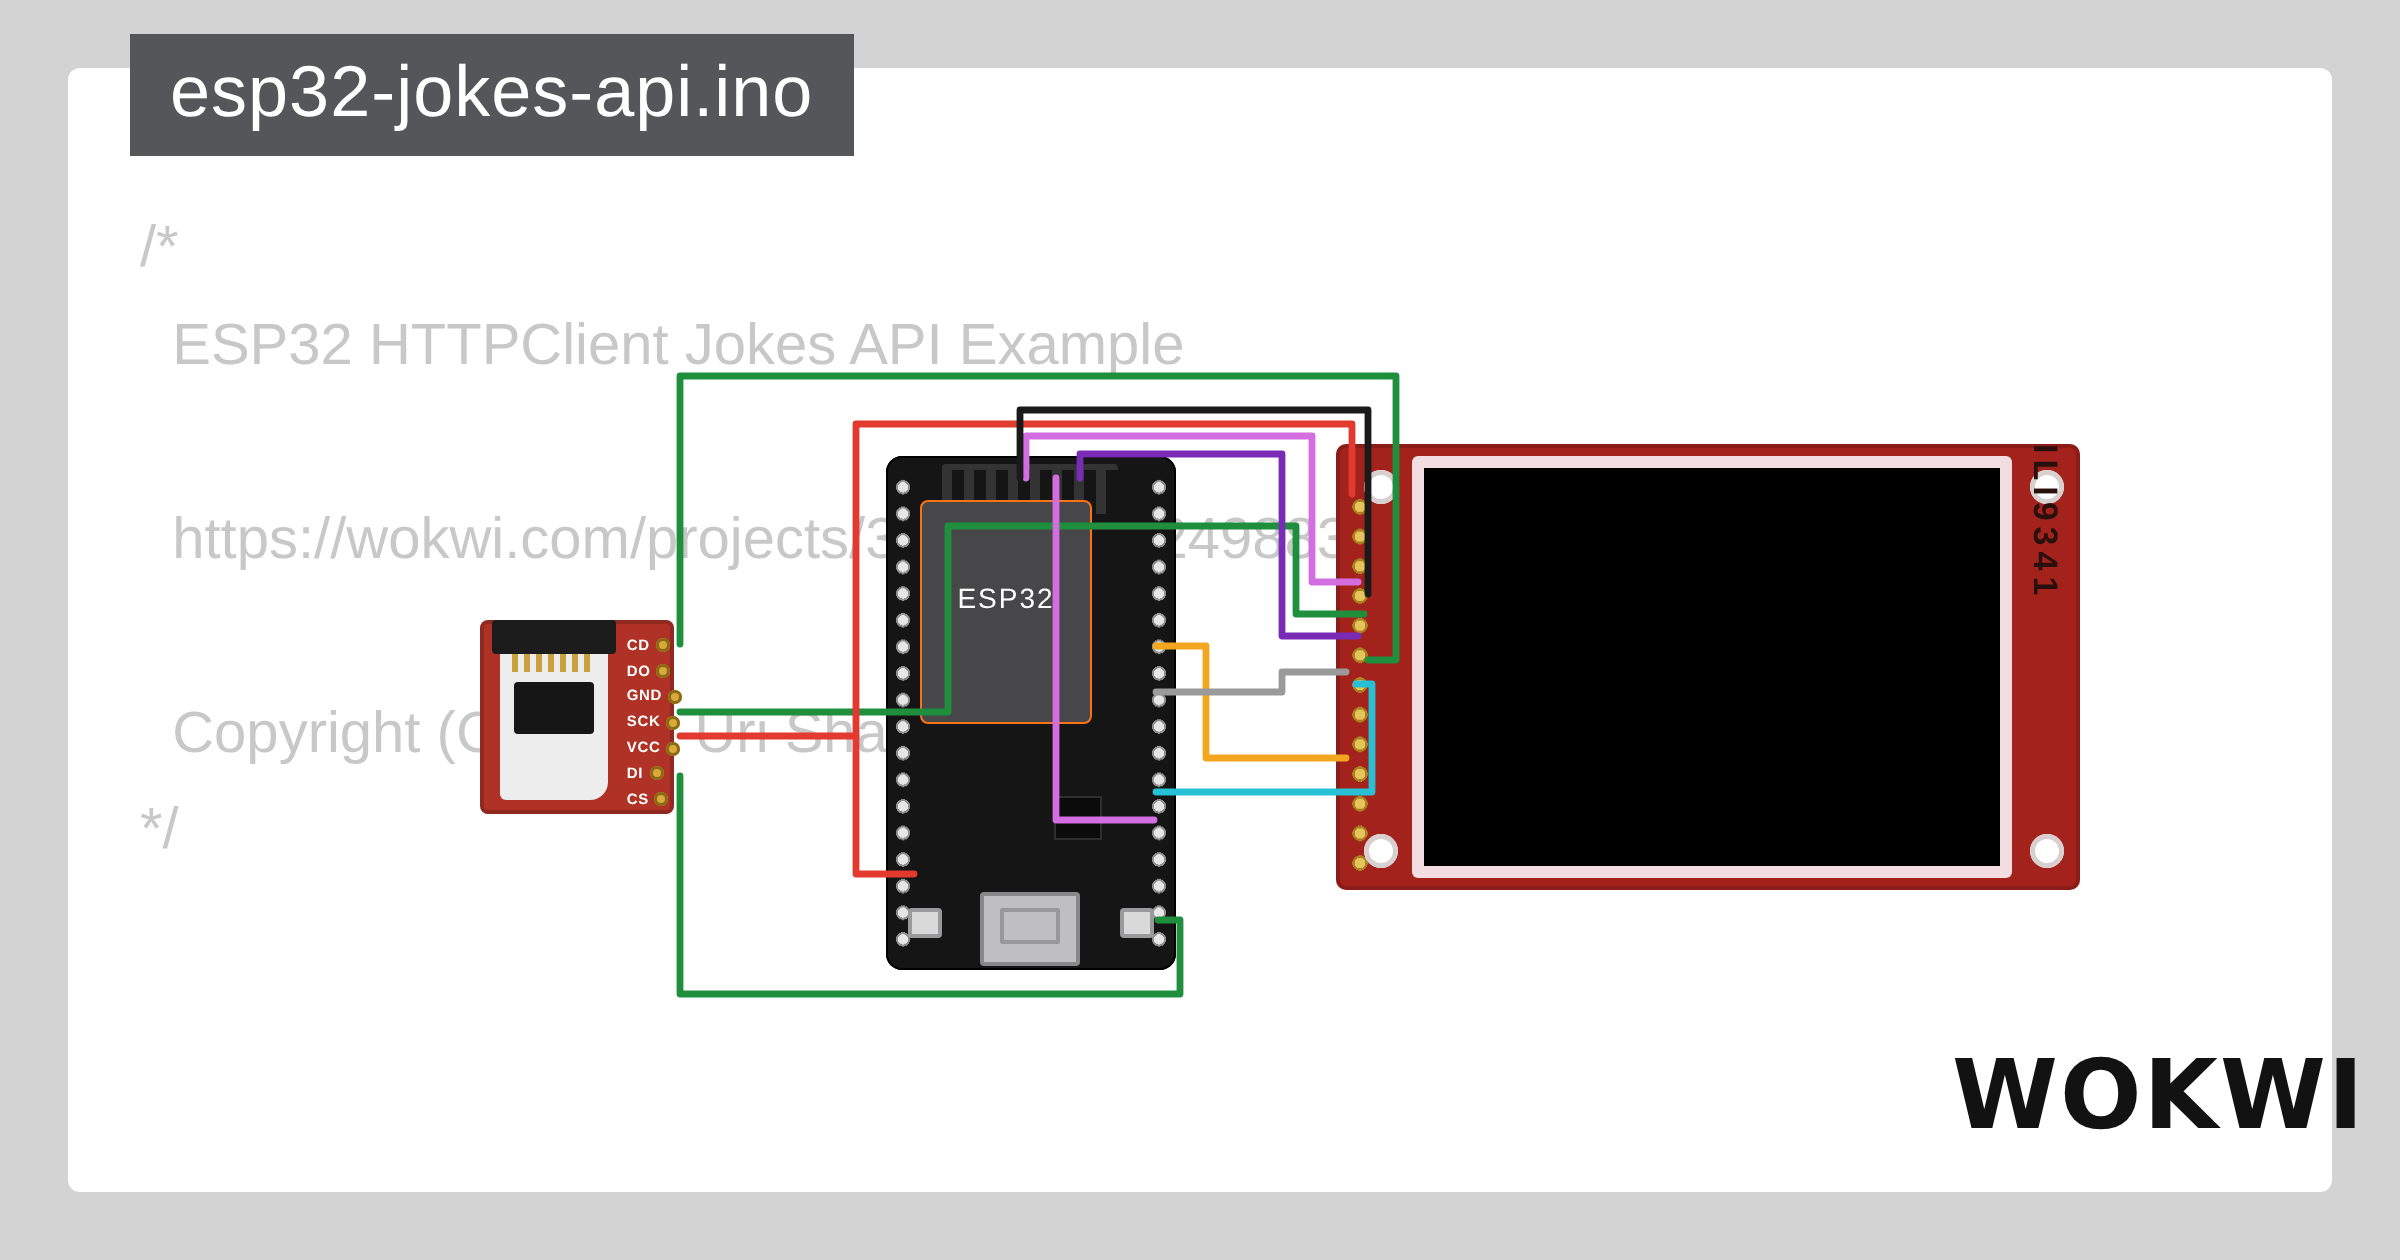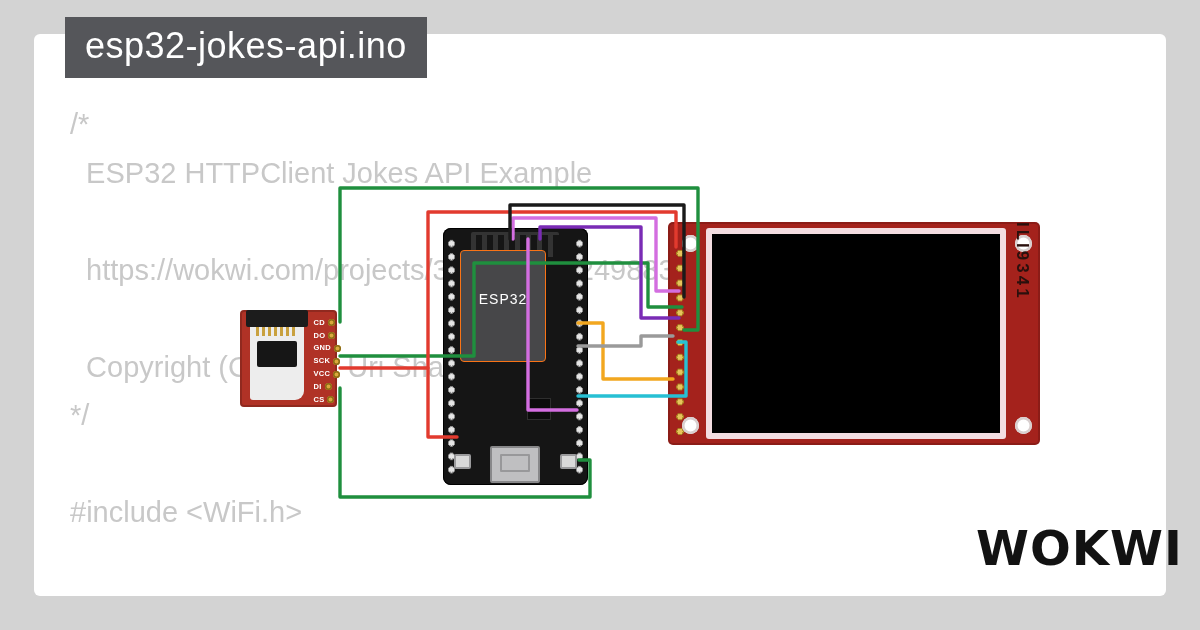--- a/index.html
+++ b/index.html
@@ -81,21 +81,21 @@
     color:var(--logo_black,#121212);font-size:48px;font-weight:bold;letter-spacing:1px;
     font-family:"DejaVu Sans",sans-serif;}
 </style>
 </head>
 <body>
 
 <div class="canvas"></div>
 
 <div class="title-box">esp32-jokes-api.ino</div>
 
-<div class="code" id="code-lines"><div>/*</div><div>  ESP32 HTTPClient Jokes API Example</div><div>&nbsp;</div><div>  https://wokwi.com/projects/342032431249883731</div><div>&nbsp;</div><div>  Copyright (C) 2022, Uri Shaked</div><div>*/</div><div>&nbsp;</div><div>#include &lt;WiFi.h&gt;</div></div>
+<div class="code" id="code-lines"><div>/*</div><div>  ESP32 HTTPClient Jokes API Example</div><div>&nbsp;</div><div>  https://wokwi.com/projects/342032431249883731</div><div>&nbsp;</div><div>  Copyright (C) 2022, Uri Shaked</div><div>*/</div><div>&nbsp;</div></div>
 
 <div class="sd-module">
   <div class="sd-card">
     <div class="sd-contacts"></div>
     <div class="sd-sticker"></div>
   </div>
   <div class="sd-holder"></div>
   <div class="sd-pins" id="sd-pins">
       <div class="sd-pin-row">
         <span class="sd-pin-label">CD</span>

